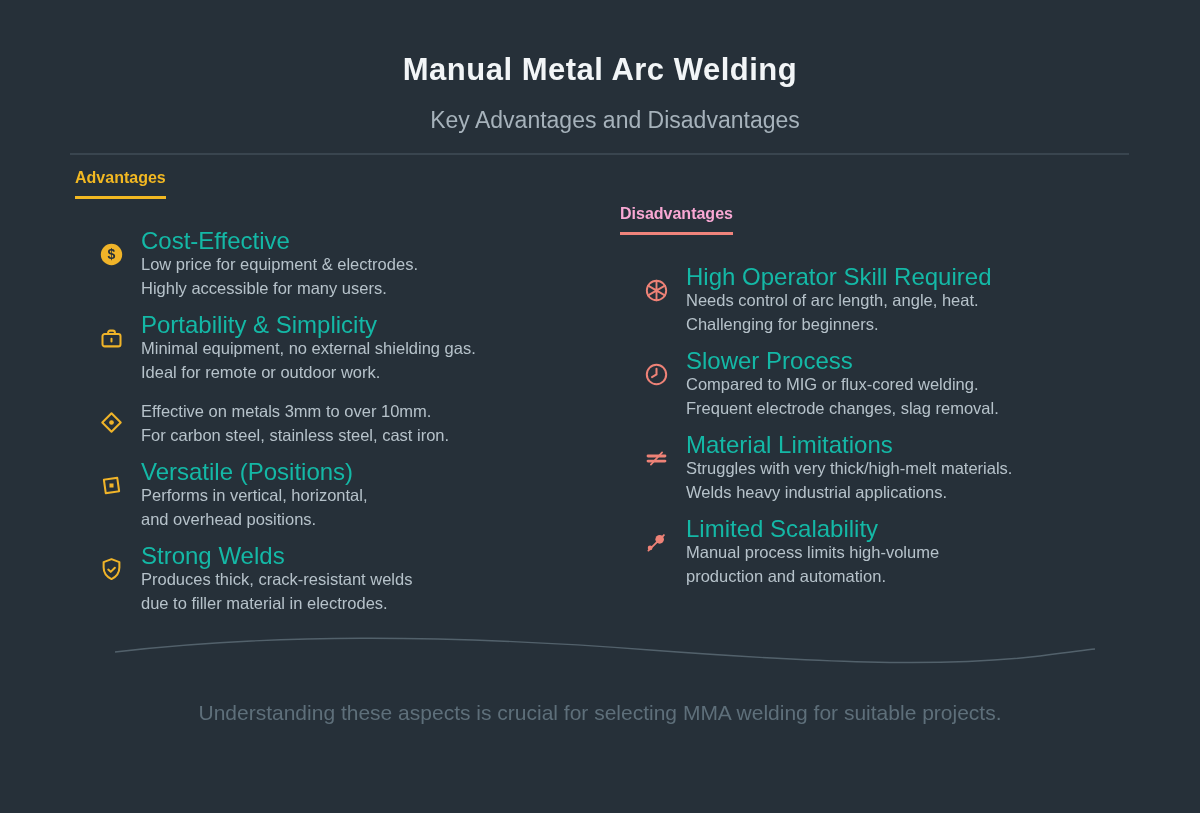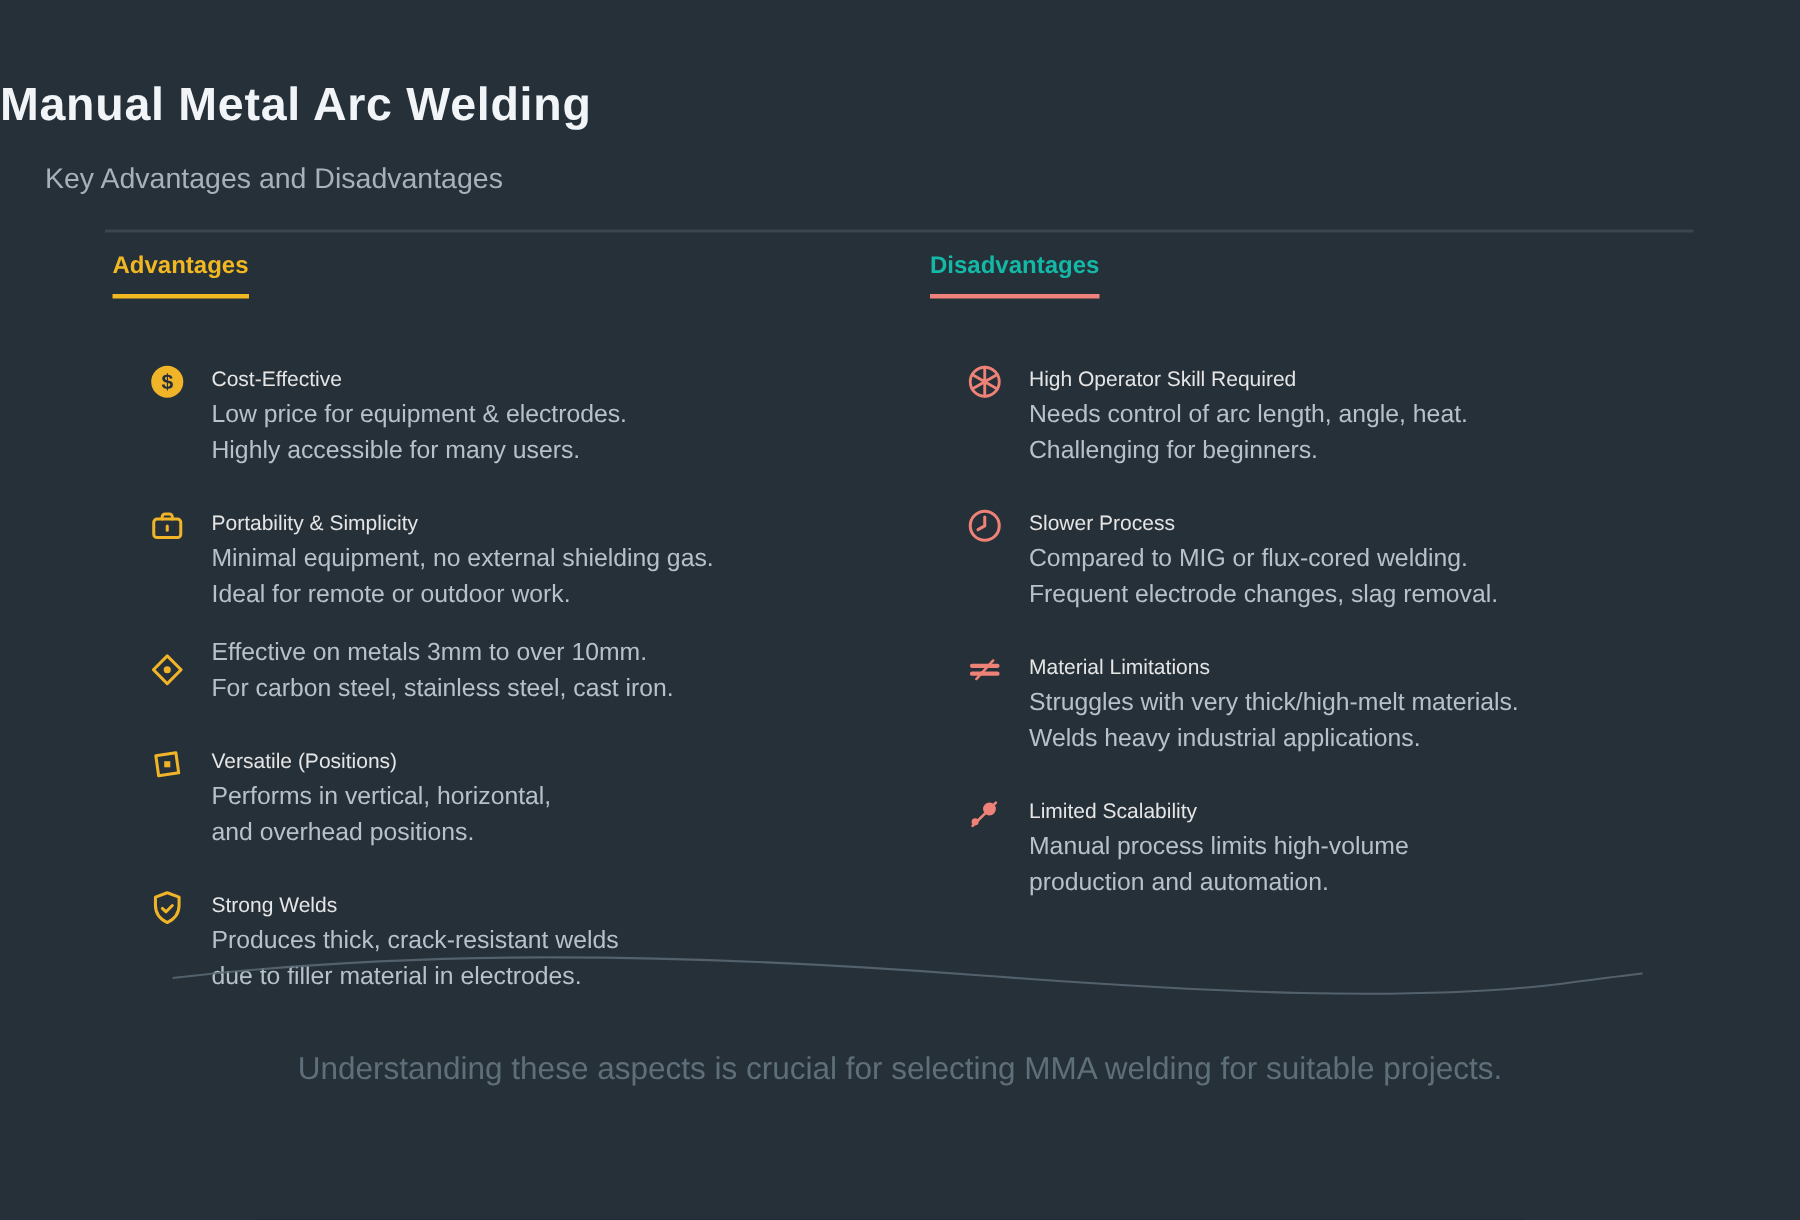--- a/index.html
+++ b/index.html
@@ -7,31 +7,31 @@
   .canvas {
     position: relative;
     width: 1200px;
     height: 813px;
     margin: 0 auto;
     background: #263039;
     font-family: "Liberation Sans", sans-serif;
     overflow: hidden;
   }
   
-  .header { padding-top: 52px; }
+  .header { padding-top: 52px; text-align: center; }
   .main-title {
     font-size: 31px;
     font-weight: 700;
     letter-spacing: 0.5px;
     color: #f2f5f7;
     line-height: 36px;
   }
   .subtitle {
     margin-top: 21px;
-    font-size: 19px;
+    font-size: 23px;
     color: #a6b2bb;
     line-height: 22px;
     padding-left: 30px;
   }
   .top-divider {
     margin: 22px 71px 0 70px;
     border: none;
     border-top: 2px solid #39454f;
   }
   
@@ -43,43 +43,42 @@
   .col.right { flex: 1 1 auto; }
   .col-heading {
     display: inline-block;
     font-size: 16px;
     font-weight: 700;
     line-height: 25px;
     padding-bottom: 6px;
     border-bottom: 3px solid;
   }
   .col-heading.adv { color: #f2b822; border-color: #f2b822; }
-  .col-heading.dis { color: #14b8a6; border-color: #ef837b; }
+  .col-heading.dis { color: #f9a8d4; border-color: #ef837b; margin-top: 36px; }
   .items {
     margin-top: 31px;
     padding-left: 23px;
     display: flex;
     flex-direction: column;
     gap: 14px;
   }
   .item { display: flex; gap: 16px; }
   .item-icon {
     flex: 0 0 27px;
     width: 27px;
     height: 27px;
     margin-top: 11px;
   }
   .item-icon svg { width: 27px; height: 27px; display: block; }
   .adv-ic { color: #f0b429; }
   .dis-ic { color: #ee8277; }
   .item-title {
-    font-size: 14px;
-    color: #e5e5e5;
+    font-size: 24px;
+    color: #14b8a6;
     line-height: 21px;
-    margin-top: 12px;
   }
   .item-desc {
     margin-top: 2px;
     font-size: 16.5px;
     color: #b6c2ca;
     line-height: 23.5px;
   }
   
   .wave {
     position: absolute;

